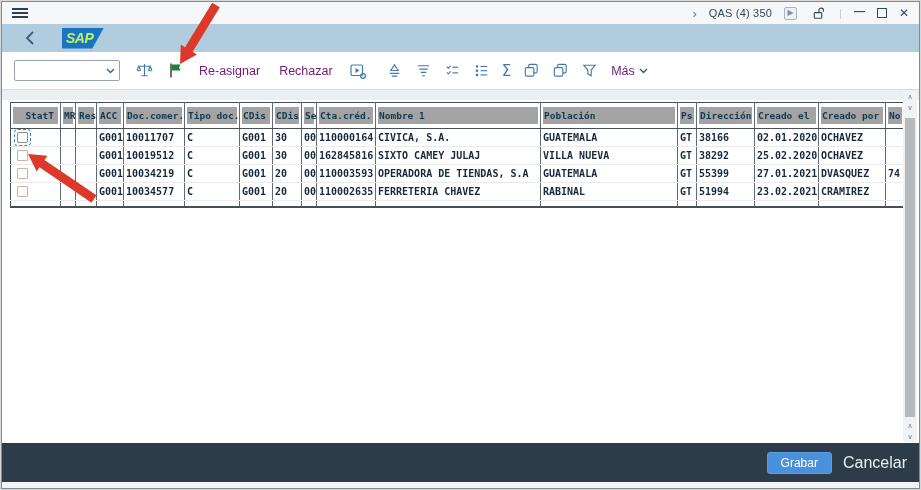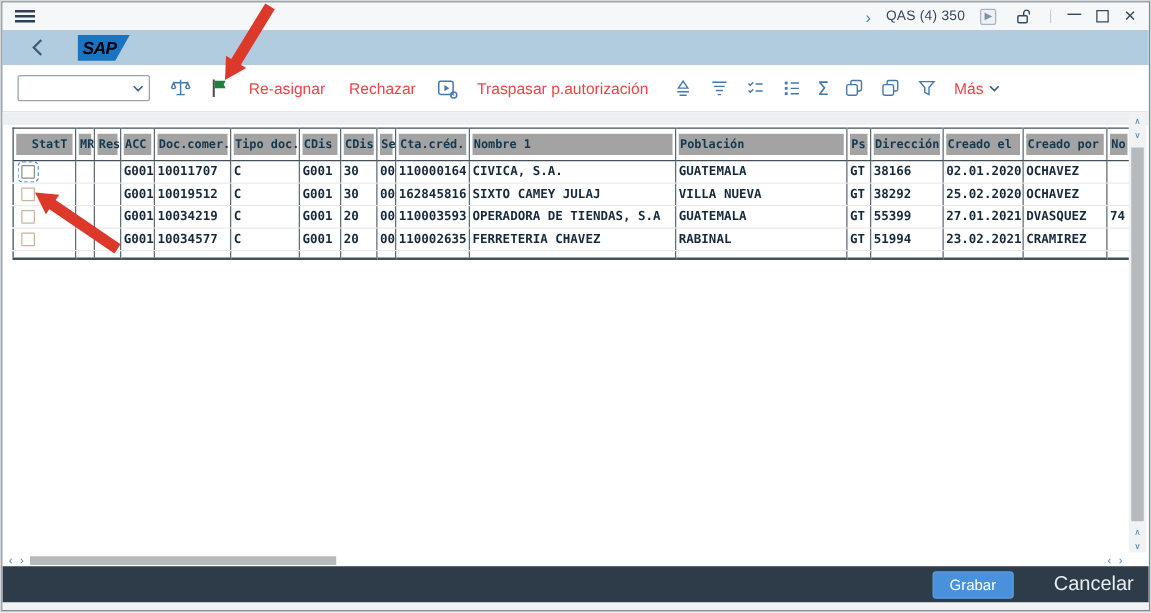--- a/index.html
+++ b/index.html
@@ -19,31 +19,31 @@
   .tb-sep { color:#c3cbd2; font-size:11px; }
   .tb-min { font-size:11px; font-weight:bold; margin-top:-4px; }
   .tb-max { width:10px; height:10px; border:1.5px solid #33475c; display:inline-block; }
   .tb-close { font-size:12px; }
 
   
   .appheader { height:28px; background:#b1cbdf; position:relative; display:flex; align-items:center; }
   .back-btn { margin-left:22px; cursor:pointer; display:flex; align-items:center; }
   .sap-logo { margin-left:26px; width:42px; height:21px; background:#1a74c4;
               clip-path:polygon(0 0,100% 0,72% 100%,0 100%);
-              color:#000000; font-weight:bold; font-style:italic; font-size:14px; line-height:21px; padding-left:4px; letter-spacing:-.5px; }
+              color:#bef264; font-weight:bold; font-style:italic; font-size:14px; line-height:21px; padding-left:4px; letter-spacing:-.5px; }
   .app-title { position:absolute; left:50%; transform:translateX(-50%); color:#3b5877; font-size:13px; }
 
   
   .toolbar { height:38px; background:#fff; border-bottom:1px solid #dadde0; display:flex; align-items:center; }
   .combo { margin-left:12px; width:106px; height:21px; border:1px solid #9aa2ab; border-radius:2px;
            background:#fff; position:relative; display:flex; align-items:center; }
   .combo .val { flex:1; font-size:11px; padding-left:5px; color:#333; }
   .combo svg { margin-right:4px; }
   .ticon { display:flex; align-items:center; justify-content:center; width:18px; height:18px; cursor:pointer; flex:none; }
-  .tbtn { font-size:12.5px; color:#ef4444; cursor:pointer; white-space:nowrap; display:flex; align-items:center; gap:4px; }
+  .tbtn { font-size:12.5px; color:#701a75; cursor:pointer; white-space:nowrap; display:flex; align-items:center; gap:4px; }
   .sigma { font-size:15px; color:#4579ad; font-family:"DejaVu Sans", sans-serif; cursor:pointer; }
   .tb-group-right { margin-left:auto; display:flex; align-items:center; gap:17px; margin-right:13px; }
 
   
   .content { position:absolute; top:88px; bottom:35px; left:0; right:0; background:#fff; }
   .graystrip { height:10px; background:#edf0f2; }
   .tablebox { position:absolute; left:8px; top:12px; }
   table { border-collapse:collapse; table-layout:fixed; width:894px;
           border:1px solid #454f59; }
   th, td { overflow:hidden; white-space:nowrap; vertical-align:middle; }
@@ -63,22 +63,22 @@
   .vscroll .arr { height:11px; display:flex; align-items:center; justify-content:center;
                   color:#4a7fae; font-size:7px; cursor:pointer; }
   .vscroll .thumb { position:absolute; left:2px; right:2px; top:27px; bottom:25px; background:#b7babd; cursor:grab; }
   .vscroll .botarrs { position:absolute; bottom:0; left:0; right:0; }
   .hscroll { position:absolute; left:2px; right:18px; bottom:0; height:10px; display:flex; align-items:center; }
   .hscroll .arr { color:#4a7fae; font-size:9px; width:9px; text-align:center; cursor:pointer; }
   .hscroll .thumb { position:absolute; left:20px; width:245px; height:7px; background:#b7babd; cursor:grab; }
   .hscroll .rightarrs { position:absolute; right:0; display:flex; }
 
   
-  .footer { position:absolute; bottom:6px; left:0; right:0; height:29px; background:#2e3b49;
-            display:flex; align-items:center; justify-content:flex-end; gap:32px; padding-right:12px; }
+  .footer { position:absolute; bottom:6px; left:0; right:0; height:39px; background:#2e3b49;
+            display:flex; align-items:center; justify-content:flex-end; gap:11px; padding-right:12px; }
   .btn-save { background:#4a91dc; border:1px solid #5c9de2; color:#fff; font-size:12px;
               padding:3px 13px; border-radius:3px; cursor:pointer; font-family:"Liberation Sans", sans-serif; }
   .btn-cancel { color:#e9eef3; font-size:16px; cursor:pointer; }
   .bottomstrip { position:absolute; bottom:0; left:0; right:0; height:6px; background:#f2f3f4; }
 
   .arrows { position:absolute; inset:0; pointer-events:none; z-index:50; }
   svg.ic { stroke:#4579ad; fill:none; stroke-width:1.2; }
 </style>
 </head>
 <body>
@@ -144,21 +144,20 @@
 
     <span class="ticon" style="margin-left:16px">
       <svg class="ic" width="18" height="18" viewBox="0 0 18 18">
         <rect x="2" y="3" width="11.5" height="10.5" rx="1.5"></rect>
         <path d="M6.5 6 v5 l4 -2.5 Z" fill="#4579ad" stroke="none"></path>
         <circle cx="14" cy="14" r="2.4"></circle>
         <circle cx="14" cy="14" r="0.6" fill="#4579ad" stroke="none"></circle>
       </svg>
     </span>
 
-    <span class="tbtn" style="margin-left:15px">Traspasar p.autorización</span>
 
     <span class="ticon" style="margin-left:19px">
       <svg class="ic" width="17" height="17" viewBox="0 0 18 18">
         <path d="M9 3 L13 9 H5 Z"></path>
           <path d="M4 12 H14 M6 15 H12"></path>
       </svg>
     </span>
     <span class="ticon" style="margin-left:11px">
       <svg class="ic" width="17" height="17" viewBox="0 0 18 18">
         <path d="M3 4 H15 M4.5 7.5 H13.5 M6 11 H12 M7.5 14.5 H10.5"></path>

